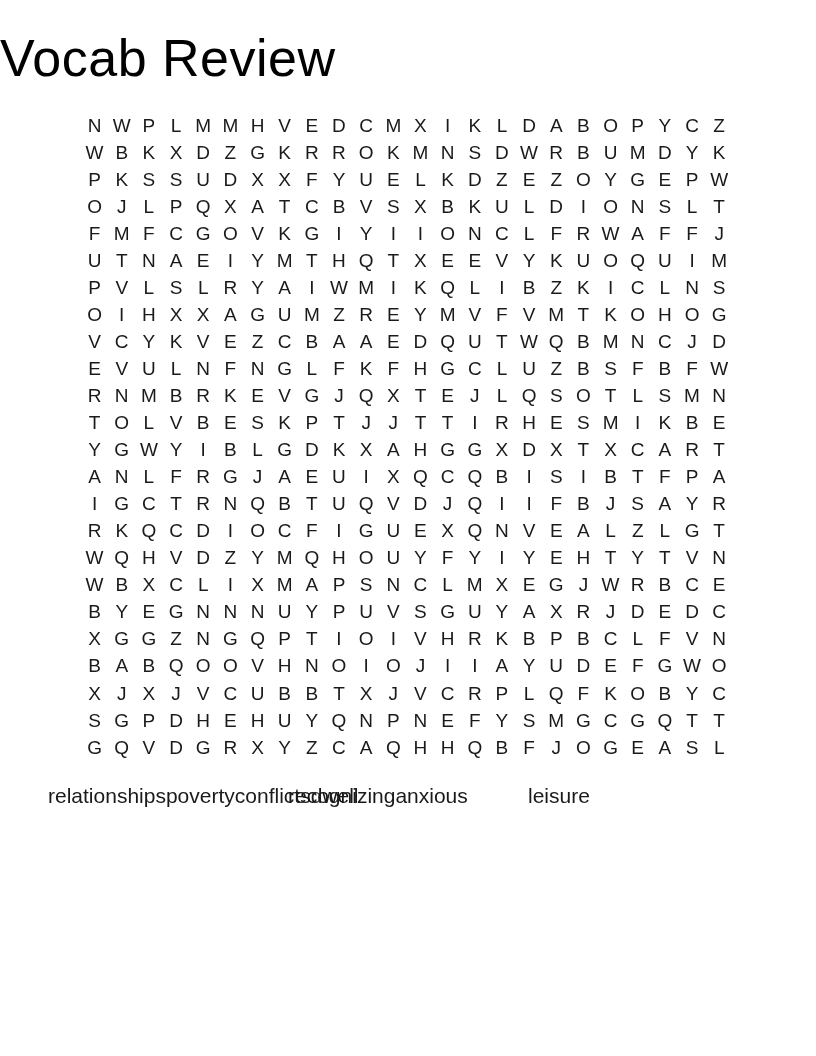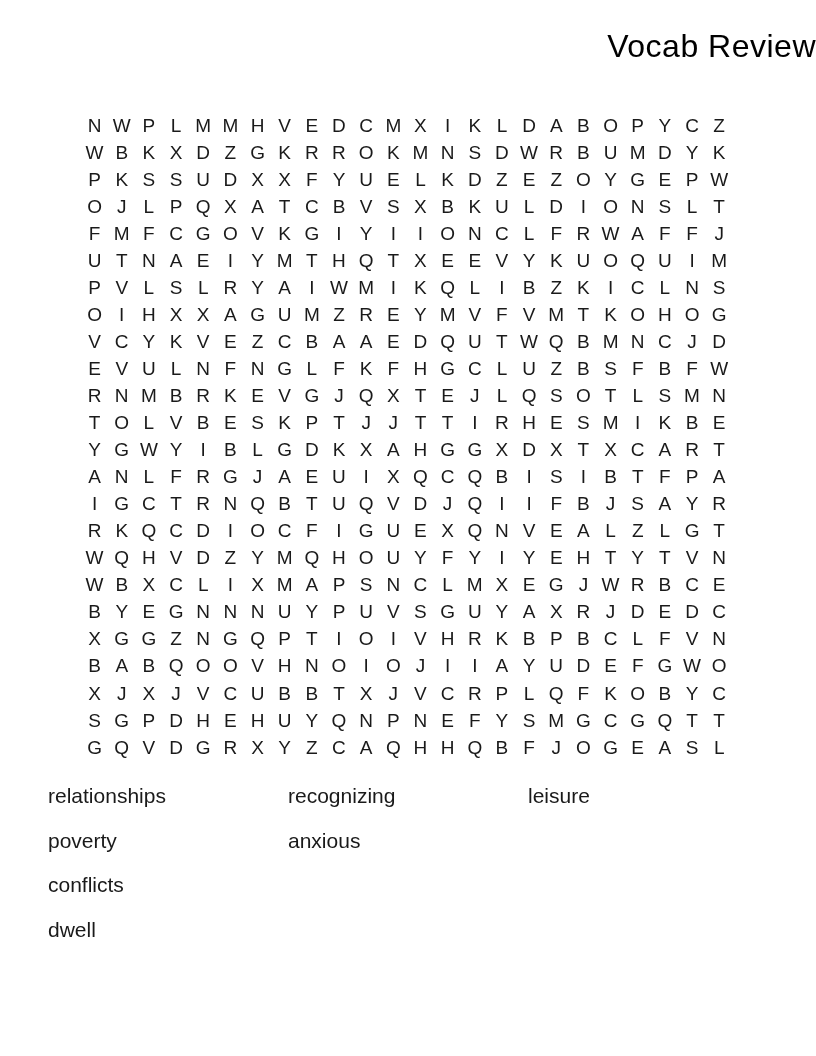--- a/index.html
+++ b/index.html
@@ -17,22 +17,22 @@
   .sheet {
     position: absolute;
     inset: 0;
   }
   h1.title {
     position: absolute;
     top: 28px;
     left: 0;
     width: 816px;
     margin: 0;
-    text-align: right;
-    font-size: 32px;
+    text-align: left;
+    font-size: 52px;
     font-weight: 400;
     letter-spacing: 0.5px;
     color: #000000;
   }
   .grid {
     position: absolute;
     left: 81px;
     top: 112px;
     display: grid;
     grid-template-columns: repeat(24, 27.17px);
@@ -50,21 +50,21 @@
     position: absolute;
     left: 48px;
     top: 774px;
     width: 720px;
     display: flex;
     flex-direction: row;
   }
   .word-col {
     width: 240px;
     display: flex;
-    flex-direction: column;
+    flex-direction: row;
   }
   .word {
     height: 44.5px;
     line-height: 44.5px;
     font-size: 21px;
     color: #1a1a1a;
     white-space: nowrap;
   }
 </style>
 </head>

